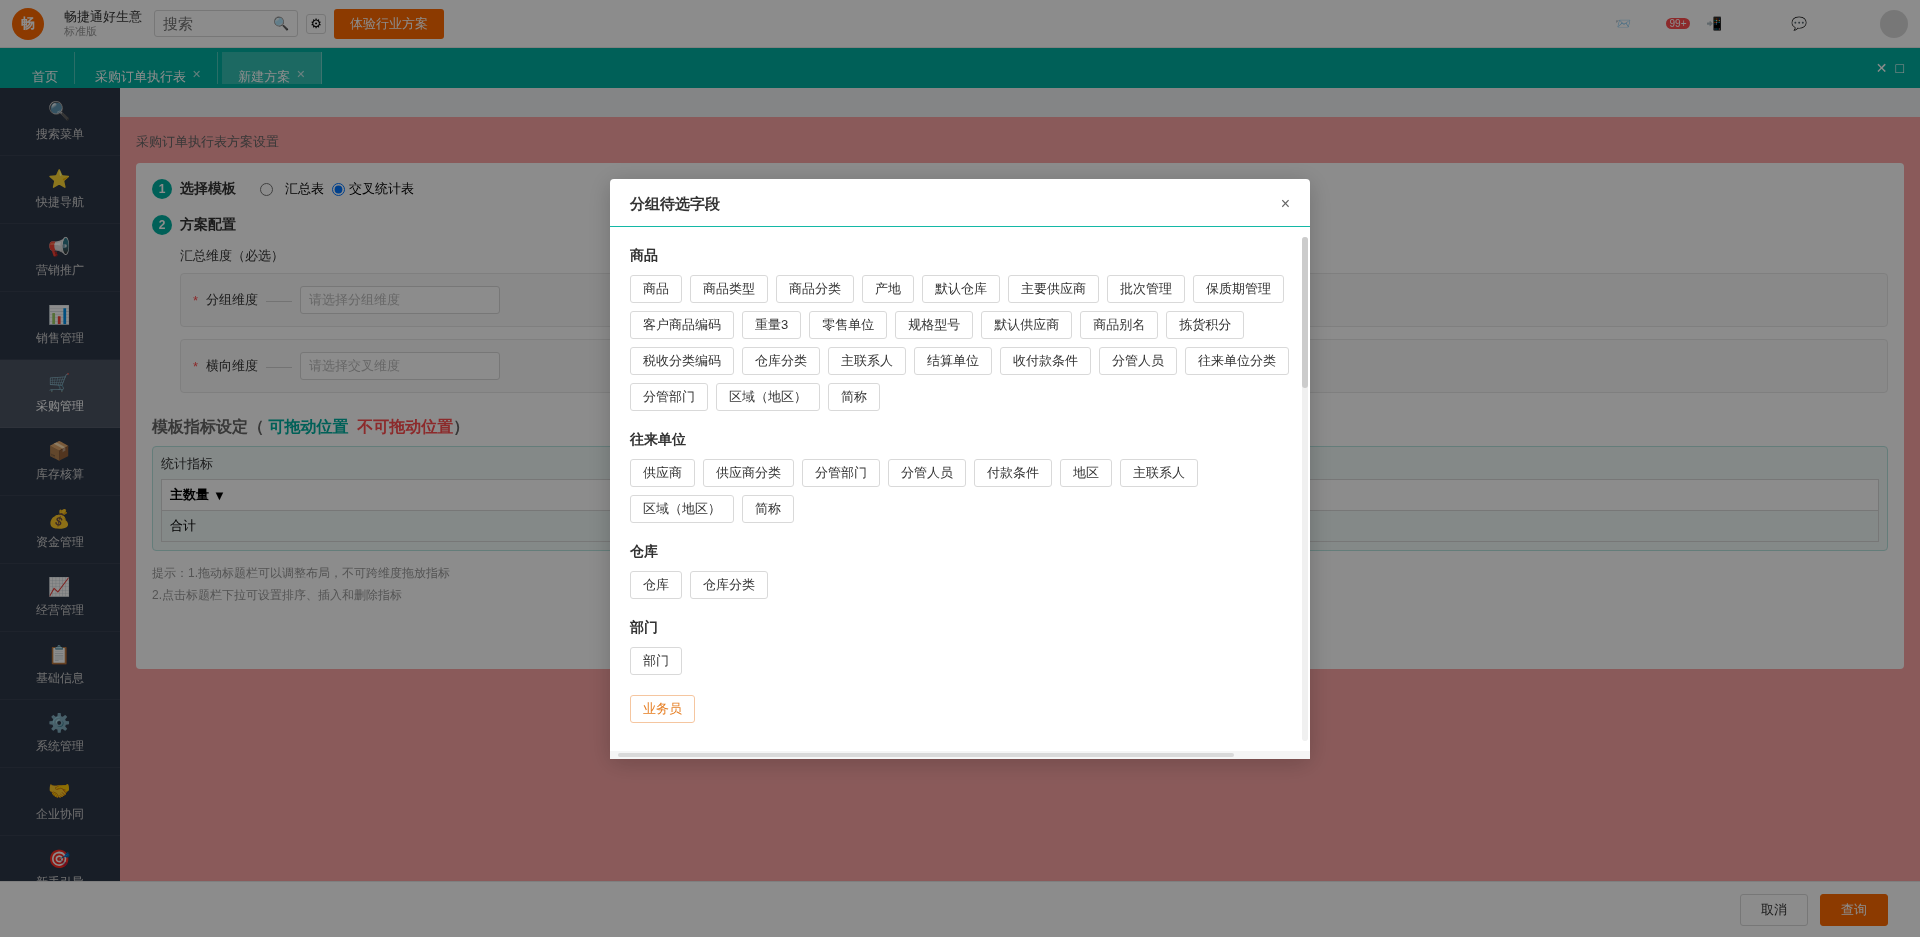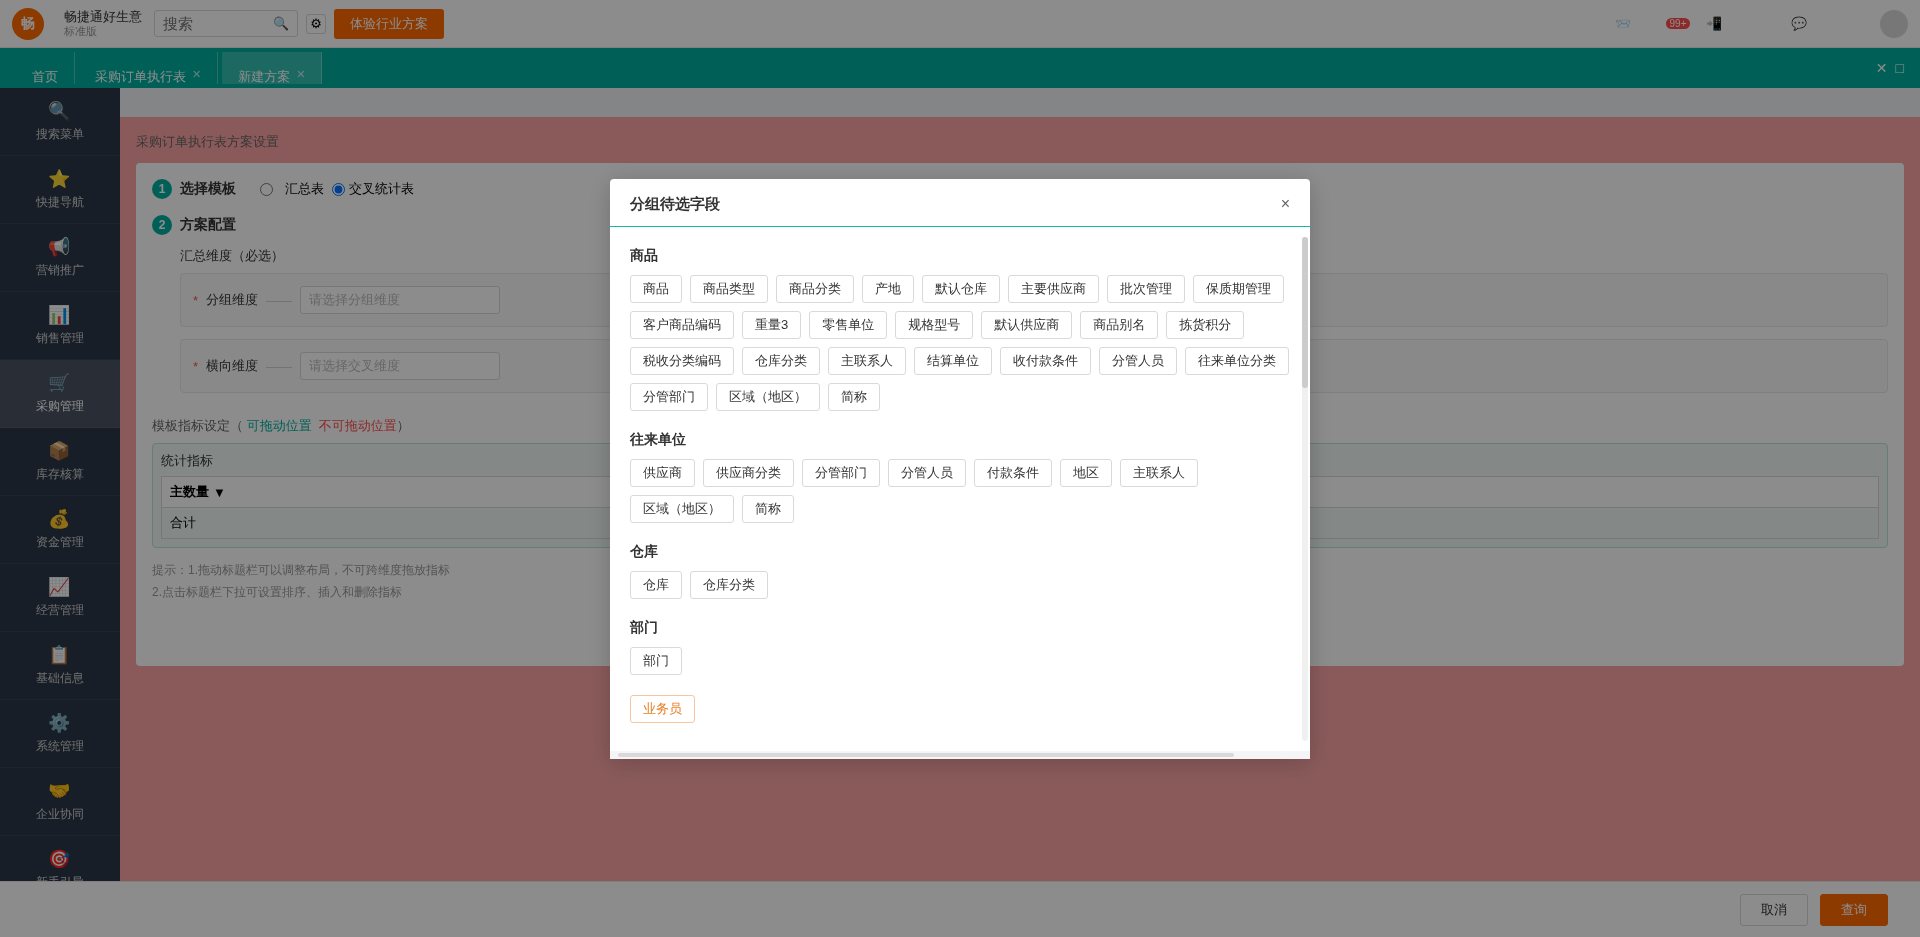--- a/index.html
+++ b/index.html
@@ -450,21 +450,21 @@
           </div>
           <div style="display:flex;align-items:center;gap:8px;padding:12px;background:#fafafa;border:1px solid #e8e8e8;border-radius:4px;">
             <span style="color:#ff4d4f;">*</span>
             <span style="font-size:13px;color:#333;">横向维度</span>
             <span style="color:#ccc;">——</span>
             <div style="min-width:200px;padding:4px 8px;border:1px solid #d9d9d9;border-radius:3px;color:#bbb;font-size:13px;cursor:pointer;background:#fff;">请选择交叉维度</div>
           </div>
         </div>
       </div>
 
-      <div style="padding:8px 0;font-size:13px;color:#666;">
+      <div style="padding:8px 0;font-size:16px;color:#666;font-weight:bold;">
         模板指标设定（ <span style="color:#00b0a0;cursor:pointer;">可拖动位置</span> 
         &nbsp;<span style="color:#ff4d4f;cursor:pointer;">不可拖动位置</span>）
       </div>
 
       <div style="background:#f0f9f8;border:1px solid #b7e4df;border-radius:4px;padding:8px;margin-bottom:12px;">
         <div style="font-size:13px;color:#333;margin-bottom:6px;">统计指标</div>
         <table style="width:100%;border-collapse:collapse;">
           <thead>
             <tr>
               <th style="border:1px solid #d9d9d9;padding:6px 8px;background:#fff;font-size:13px;text-align:left;">

